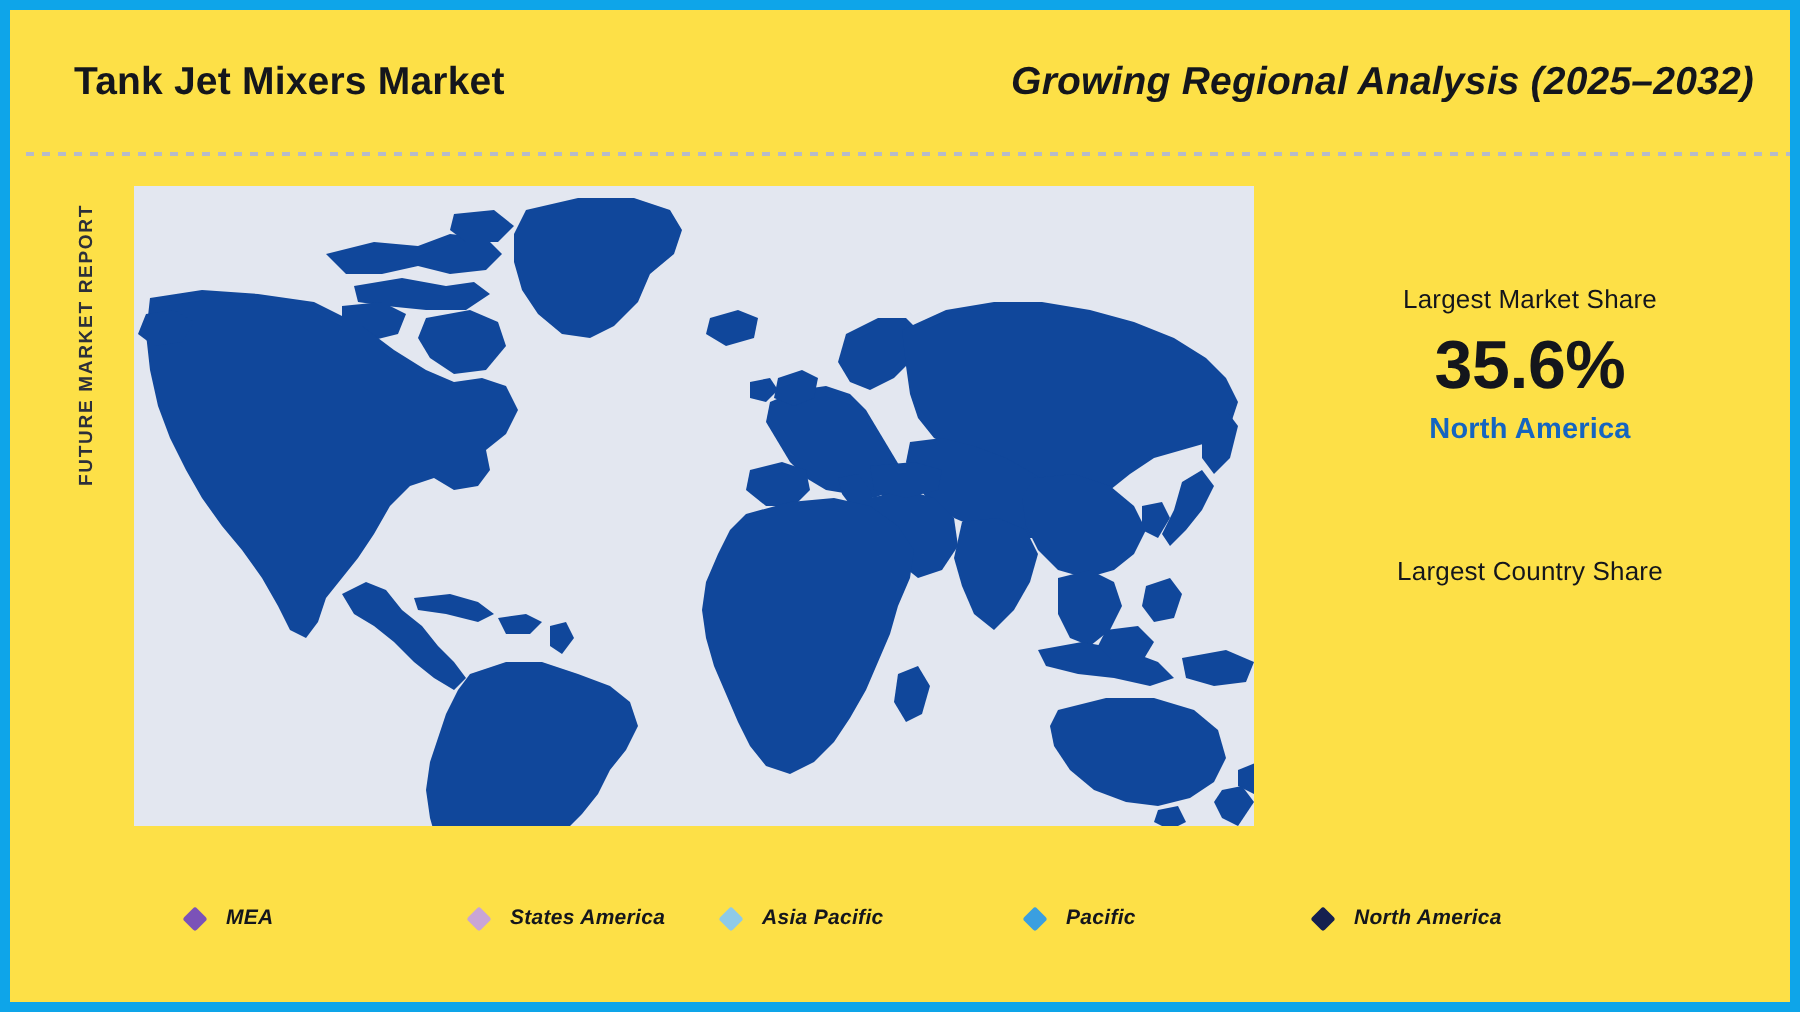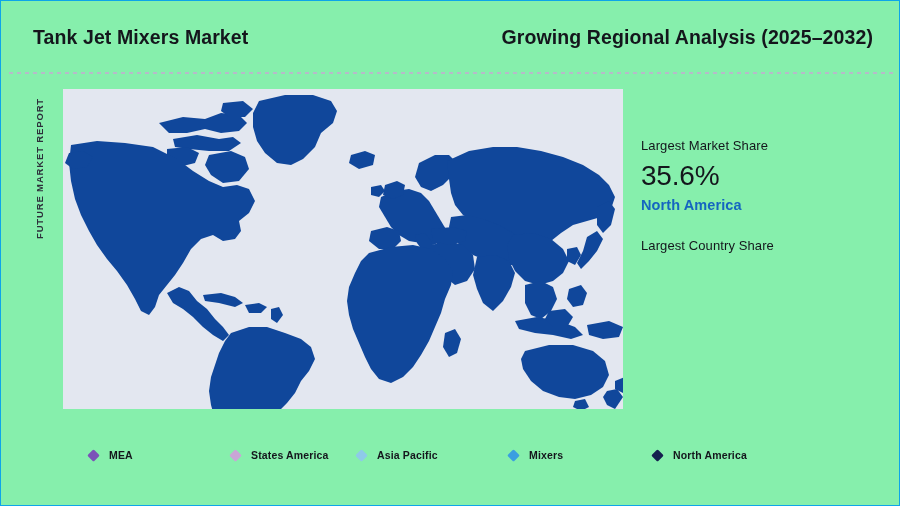--- a/index.html
+++ b/index.html
@@ -13,23 +13,24 @@
     background: #e3e7f0;
     font-family: "Liberation Sans", sans-serif;
     -webkit-font-smoothing: antialiased;
   }
 
   #infographic {
     position: relative;
     width: 900px;
     height: 506px;
     box-sizing: border-box;
-    background: #86efac;
-    border: 1px solid #0ea5e9;
+    background: #fde047;
+    border: 5px solid #0ea5e9;
     overflow: hidden;
+    text-align: center;
   }
 
   
   .header {
     position: absolute;
     left: 0;
     top: 0;
     width: 900px;
     height: 72px;
     box-sizing: border-box;
@@ -44,20 +45,21 @@
     color: #14161c;
     letter-spacing: 0.1px;
     white-space: nowrap;
   }
   .header-subtitle {
     font-size: 19.5px;
     font-weight: bold;
     color: #14161c;
     letter-spacing: 0.1px;
     white-space: nowrap;
+    font-style: italic;
   }
 
   .header-divider {
     position: absolute;
     left: 8px;
     top: 71px;
     width: 884px;
     height: 2px;
     background-image: linear-gradient(to right, #b6bbc9 0 4px, rgba(0,0,0,0) 4px 8px);
     background-size: 8px 2px;
@@ -92,33 +94,33 @@
     height: 100%;
   }
 
   
   .stats {
     position: absolute;
     left: 640px;
     top: 138px;
     width: 240px;
   }
-  .stat-block + .stat-block { margin-top: 25px; }
+  .stat-block + .stat-block { margin-top: 55px; }
 
   .stat-label {
     font-size: 13px;
     font-weight: normal;
     color: #14161c;
     letter-spacing: 0.1px;
     line-height: 1.1;
   }
   .stat-value {
     margin-top: 9px;
-    font-size: 28px;
-    font-weight: normal;
+    font-size: 34px;
+    font-weight: bold;
     color: #14161c;
     letter-spacing: -0.2px;
     line-height: 1;
   }
   .stat-region {
     margin-top: 8px;
     font-size: 14.5px;
     font-weight: bold;
     color: #1565c0;
     letter-spacing: 0.1px;
@@ -133,20 +135,21 @@
     width: 760px;
     height: 24px;
   }
   .legend-item {
     position: absolute;
     top: 0;
     display: flex;
     align-items: center;
     height: 20px;
     white-space: nowrap;
+    font-style: italic;
   }
   .legend-marker {
     width: 9px;
     height: 9px;
     transform: rotate(45deg);
     border-radius: 1.5px;
     flex: none;
   }
   .legend-label {
     margin-left: 11px;
@@ -257,21 +260,21 @@
       <span class="legend-label">States America</span>
     </div>
 
     <div class="legend-item" style="left:276px">
       <span class="legend-marker" style="background:#8ecae8"></span>
       <span class="legend-label">Asia Pacific</span>
     </div>
 
     <div class="legend-item" style="left:428px">
       <span class="legend-marker" style="background:#3a9fe0"></span>
-      <span class="legend-label">Mixers</span>
+      <span class="legend-label">Pacific</span>
     </div>
 
     <div class="legend-item" style="left:572px">
       <span class="legend-marker" style="background:#15204f"></span>
       <span class="legend-label">North America</span>
     </div>
 
   </div>
 
 </div>

